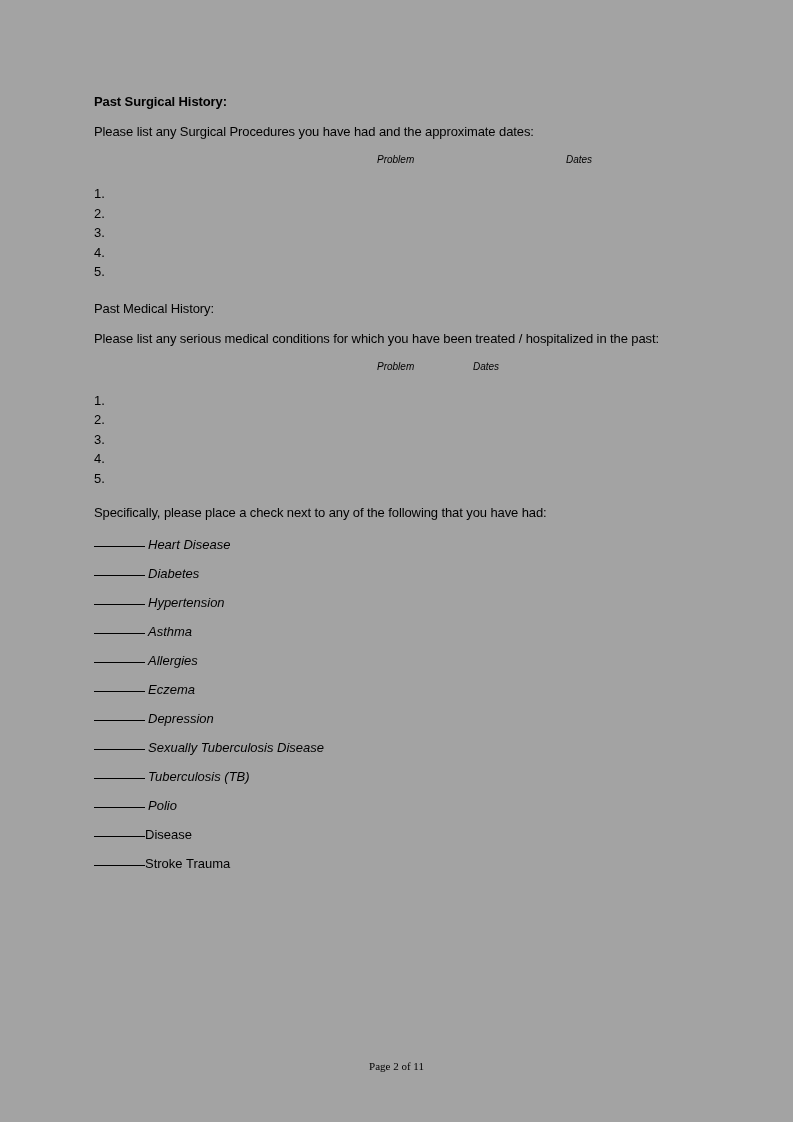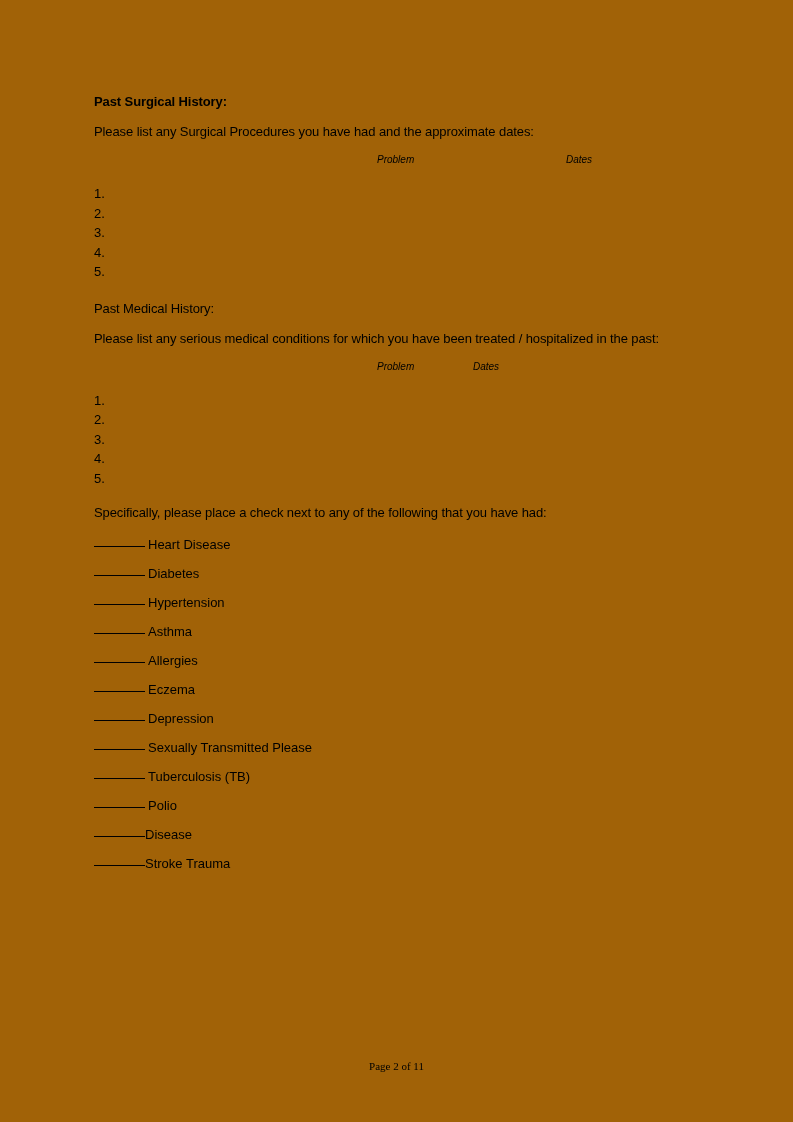--- a/index.html
+++ b/index.html
@@ -14,21 +14,21 @@
     font-family: "Liberation Sans", sans-serif;
     color: #000000;
     overflow: hidden;
   }
 
   .page {
     position: absolute;
     left: 0; top: 0;
     width: 793px;
     height: 1122px;
-    background: #a16207;
+    background: #a3a3a3;
   }
 
   
   .content {
     position: absolute;
     left: 94px;
     top: 94px;
     width: 620px;
   }
 
@@ -92,20 +92,21 @@
     width: 51px;
     border-bottom: 1.2px solid #000;
     vertical-align: 2px;
     height: 12px;
   }
   .check-label {
     display: inline-block;
   }
   .check-label.spaced {
     padding-left: 3px;
+    font-style: italic;
   }
   .check-label.tight {
     padding-left: 0px;
   }
 
   .footer {
     position: absolute;
     left: 0;
     top: 1060px;
     width: 793px;
@@ -177,21 +178,21 @@
     <div style="height:13px;"></div>
 
     <ul class="checklist">
       <li class="check-row"><span class="blank"></span><span class="check-label spaced">Heart Disease</span></li>
       <li class="check-row"><span class="blank"></span><span class="check-label spaced">Diabetes</span></li>
       <li class="check-row"><span class="blank"></span><span class="check-label spaced">Hypertension</span></li>
       <li class="check-row"><span class="blank"></span><span class="check-label spaced">Asthma</span></li>
       <li class="check-row"><span class="blank"></span><span class="check-label spaced">Allergies</span></li>
       <li class="check-row"><span class="blank"></span><span class="check-label spaced">Eczema</span></li>
       <li class="check-row"><span class="blank"></span><span class="check-label spaced">Depression</span></li>
-      <li class="check-row"><span class="blank"></span><span class="check-label spaced">Sexually Transmitted Please</span></li>
+      <li class="check-row"><span class="blank"></span><span class="check-label spaced">Sexually Tuberculosis Disease</span></li>
       <li class="check-row"><span class="blank"></span><span class="check-label spaced">Tuberculosis (TB)</span></li>
       <li class="check-row"><span class="blank"></span><span class="check-label spaced">Polio</span></li>
       <li class="check-row"><span class="blank"></span><span class="check-label tight">Disease</span></li>
       <li class="check-row"><span class="blank"></span><span class="check-label tight">Stroke Trauma</span></li>
     </ul>
 
   </div>
 
   <div class="footer">Page 2 of 11</div>
 

